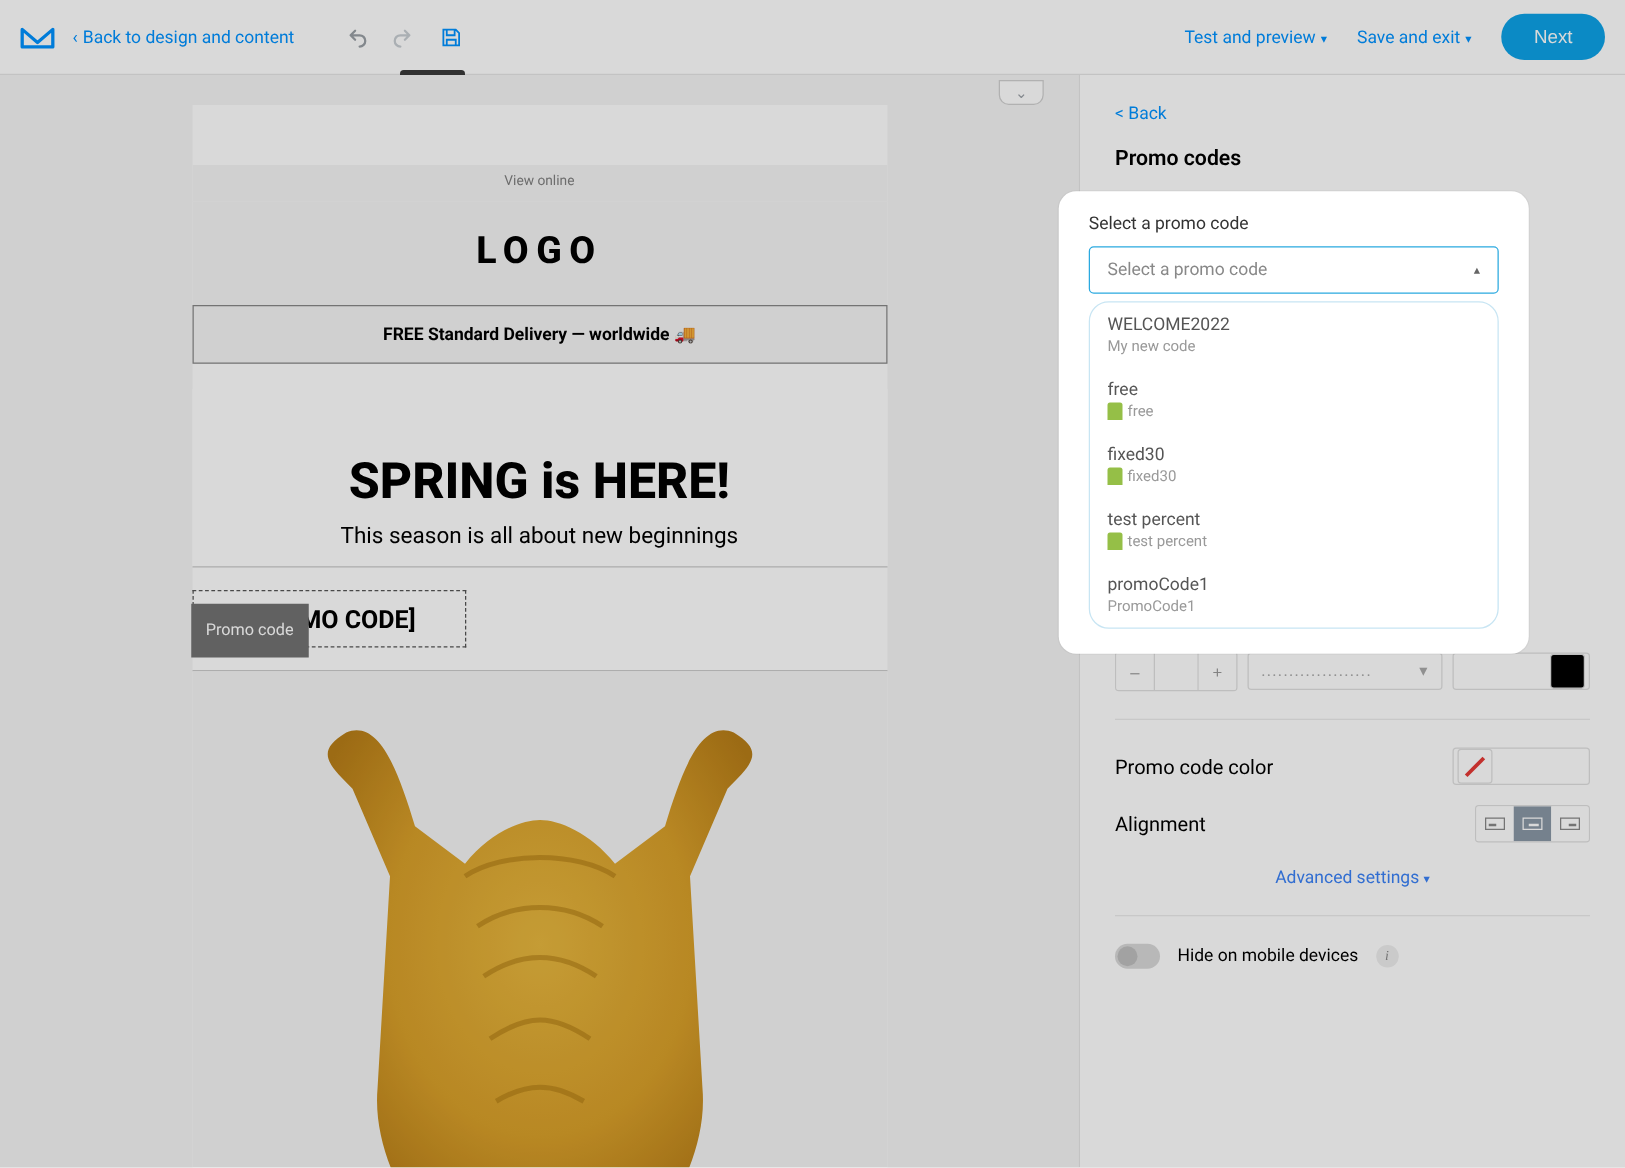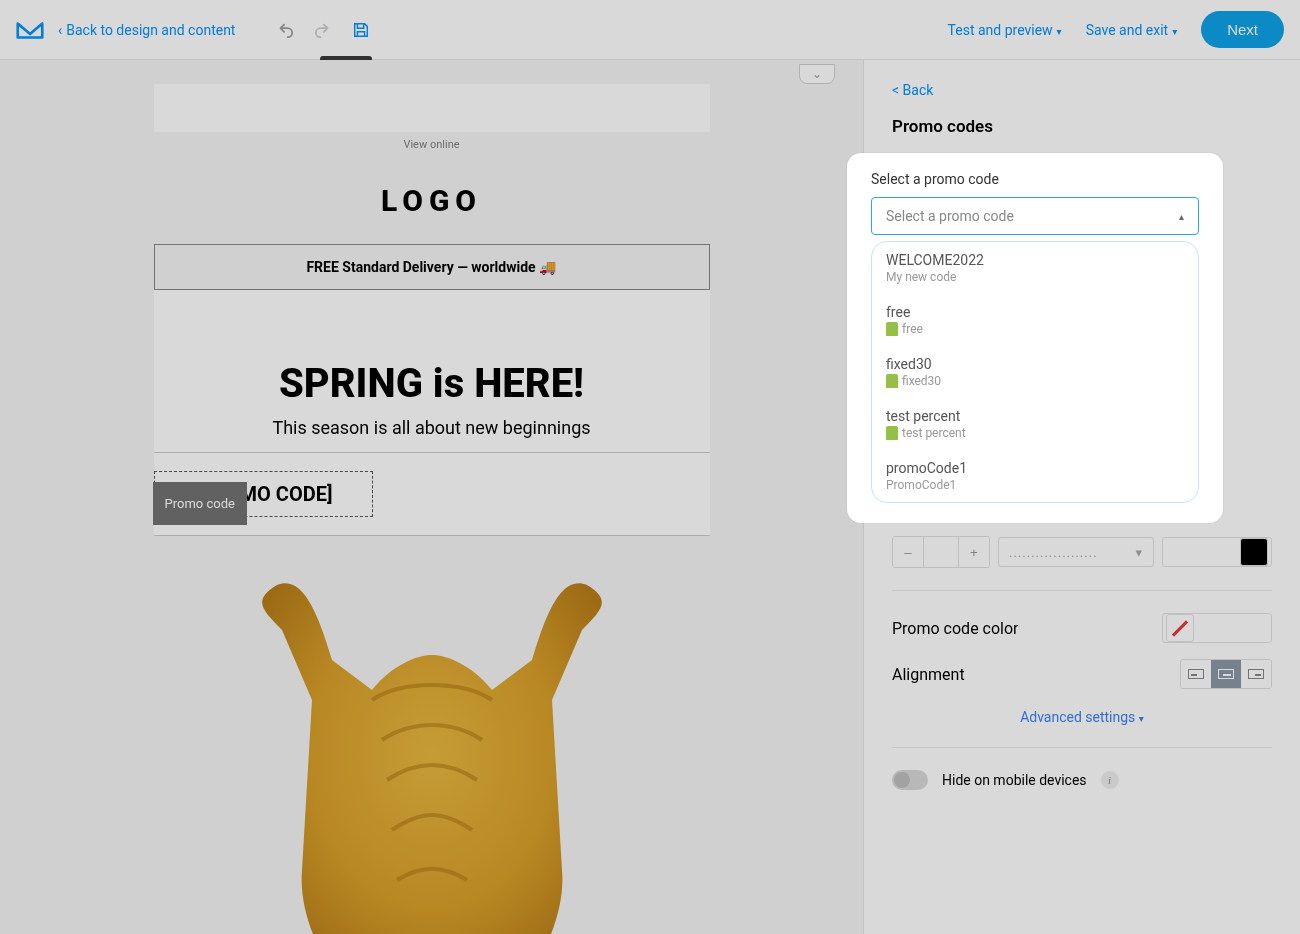--- a/index.html
+++ b/index.html
@@ -232,21 +232,21 @@
       cursor: pointer;
     }
     .dd-title { font-size: 14px; color: #555; }
     .dd-sub { font-size: 12px; color: #999; display:flex; align-items:center; gap:4px; margin-top:2px;}
     .shopify-bag {
       display:inline-block; width:12px; height:14px; background:#95bf47; border-radius:2px 2px 0 0;
       position:relative;
     }
     .divider { border-top:1px solid #ebebeb; margin: 22px 0; }
     .subhead { font-size: 15px; font-weight: 500; margin-bottom: 14px; }
-    .toggle-row { display:flex; align-items:center; gap:14px; margin-bottom:16px;}
+    .toggle-row { display:flex; align-items:center; gap:14px; }
     .toggle {
       width: 36px; height: 20px; border-radius: 10px; background: #d9d9d9; position:relative; cursor:pointer;
     }
     .toggle::after {
       content:''; position:absolute; left:2px; top:2px; width:16px; height:16px; background:#bfbfbf; border-radius:50%;
     }
     .toggle-label { font-size:14px; }
     .small-label { font-size:14px; margin-bottom:10px; }
     .border-controls { display:flex; align-items:center; gap:8px; margin-bottom:6px;}
     .stepper { display:flex; border:1px solid #e0e0e0; border-radius:3px; overflow:hidden;}

